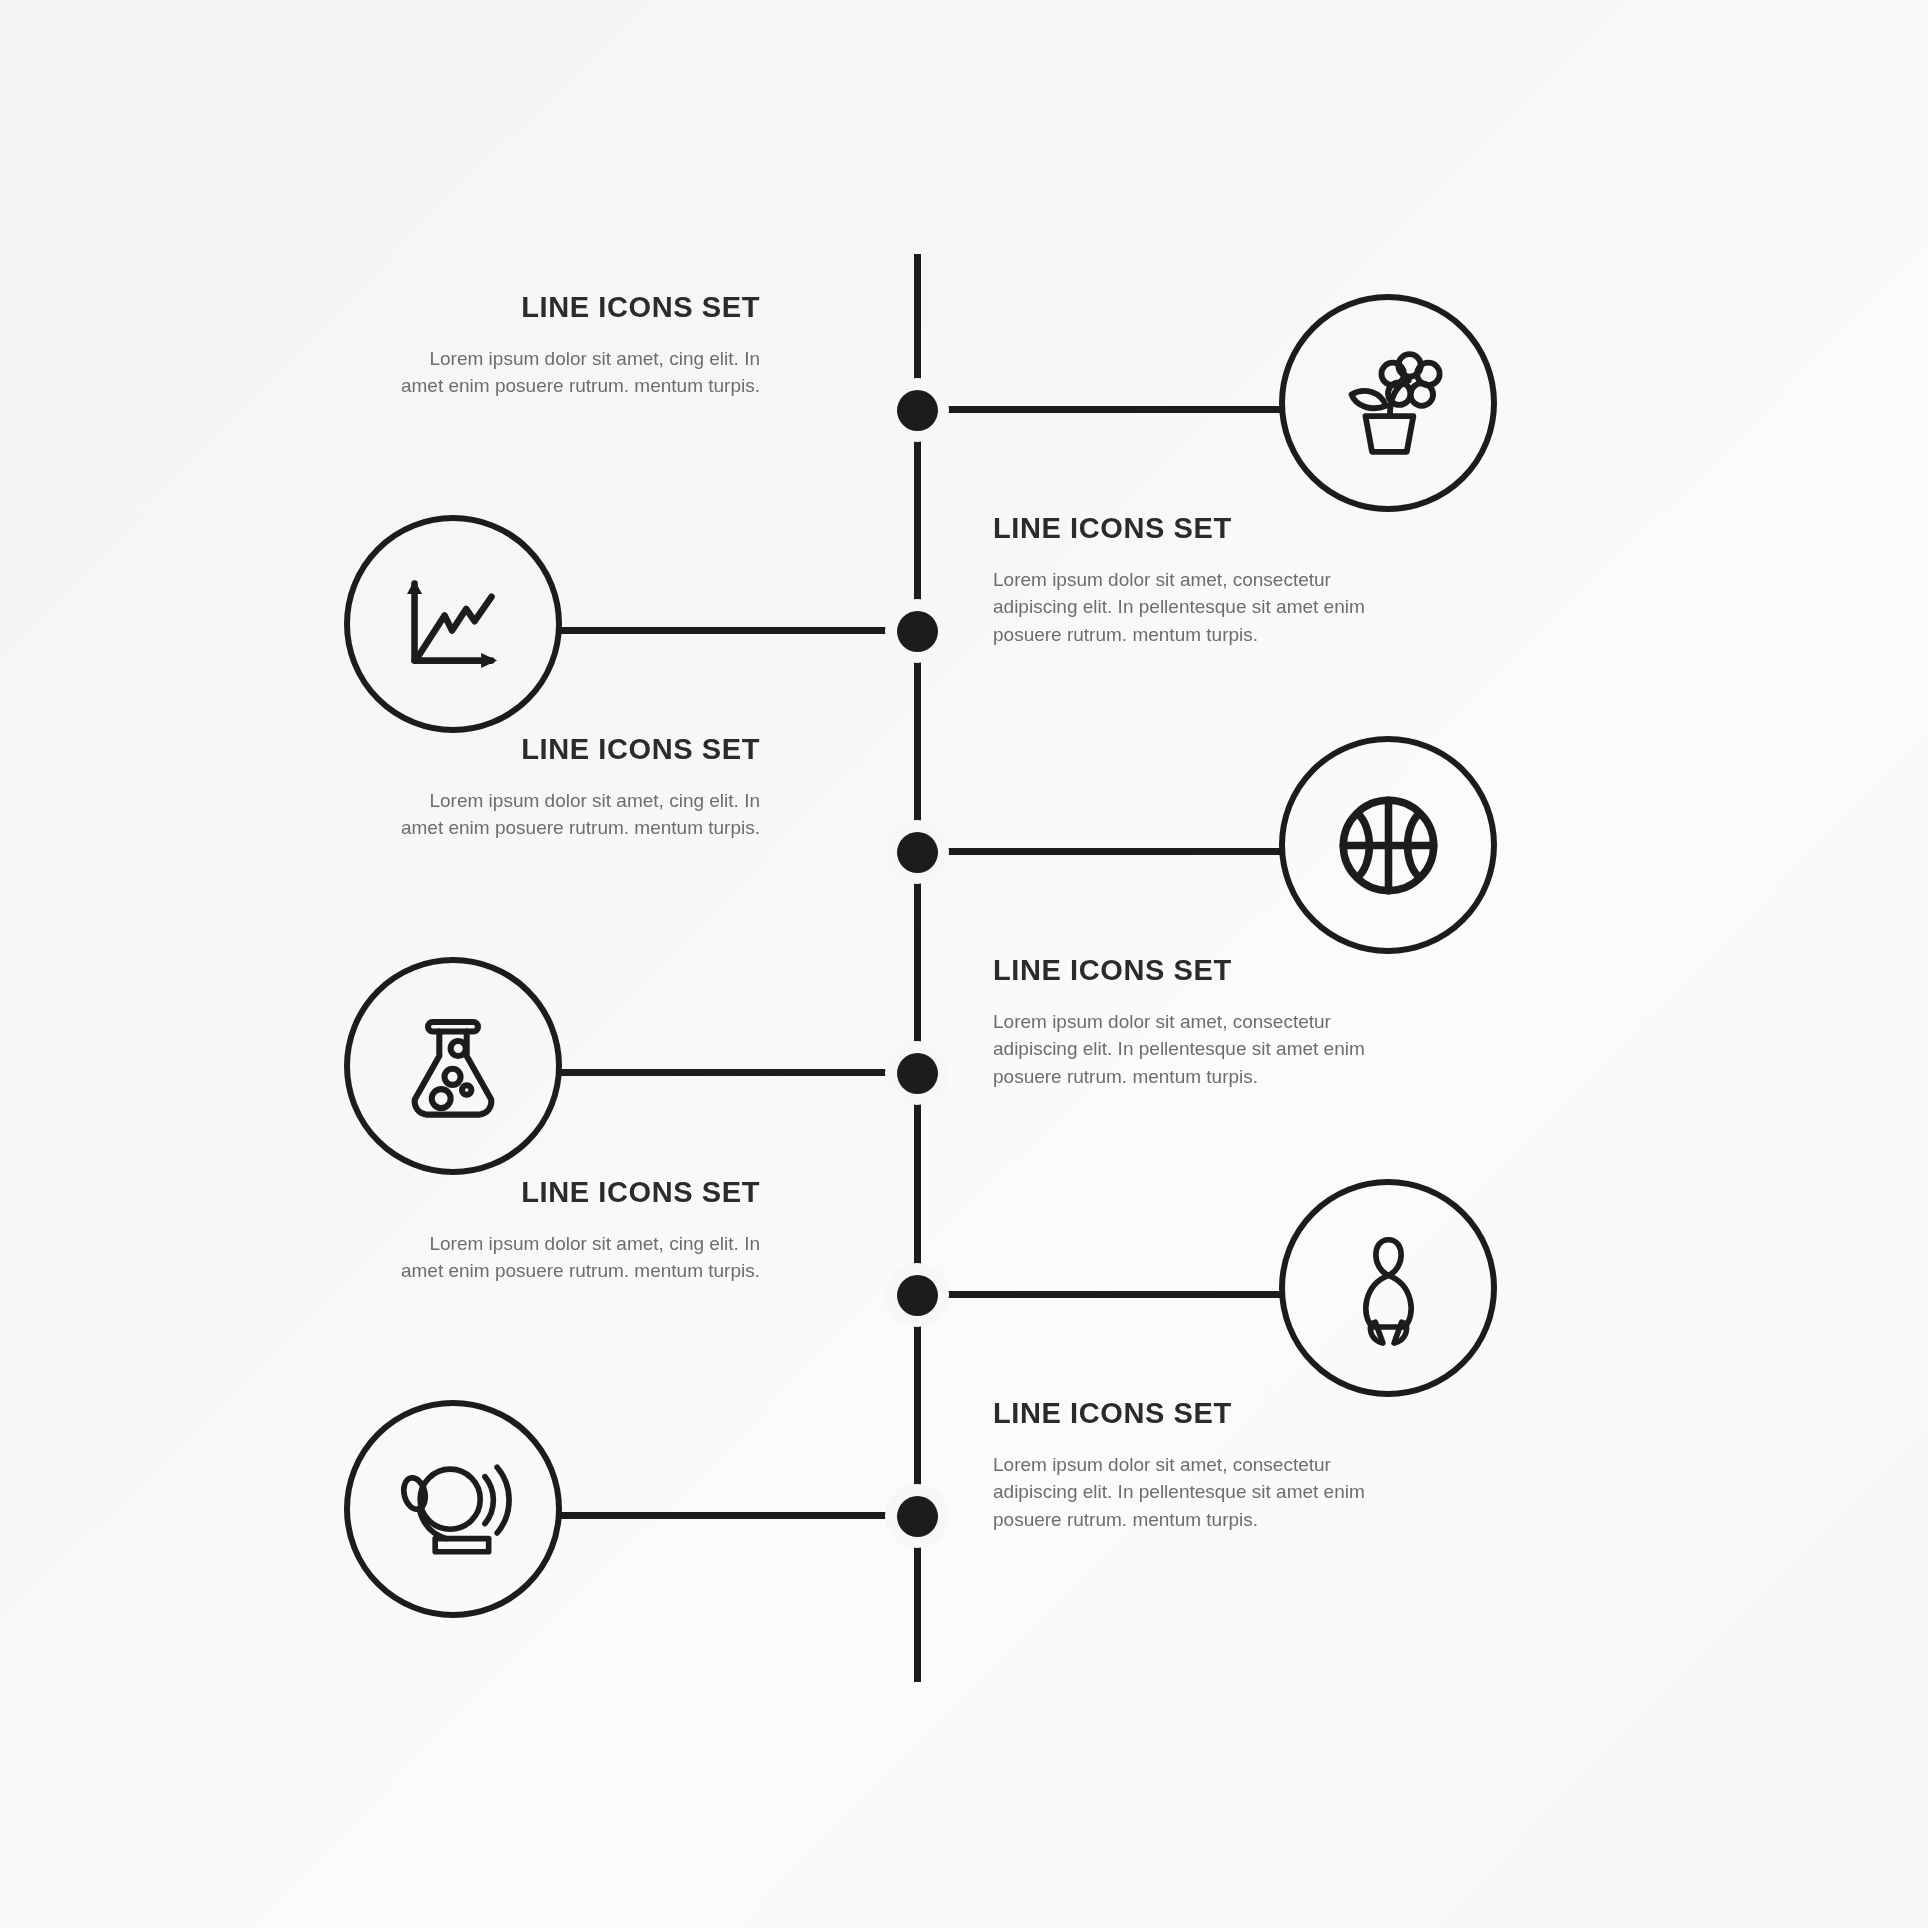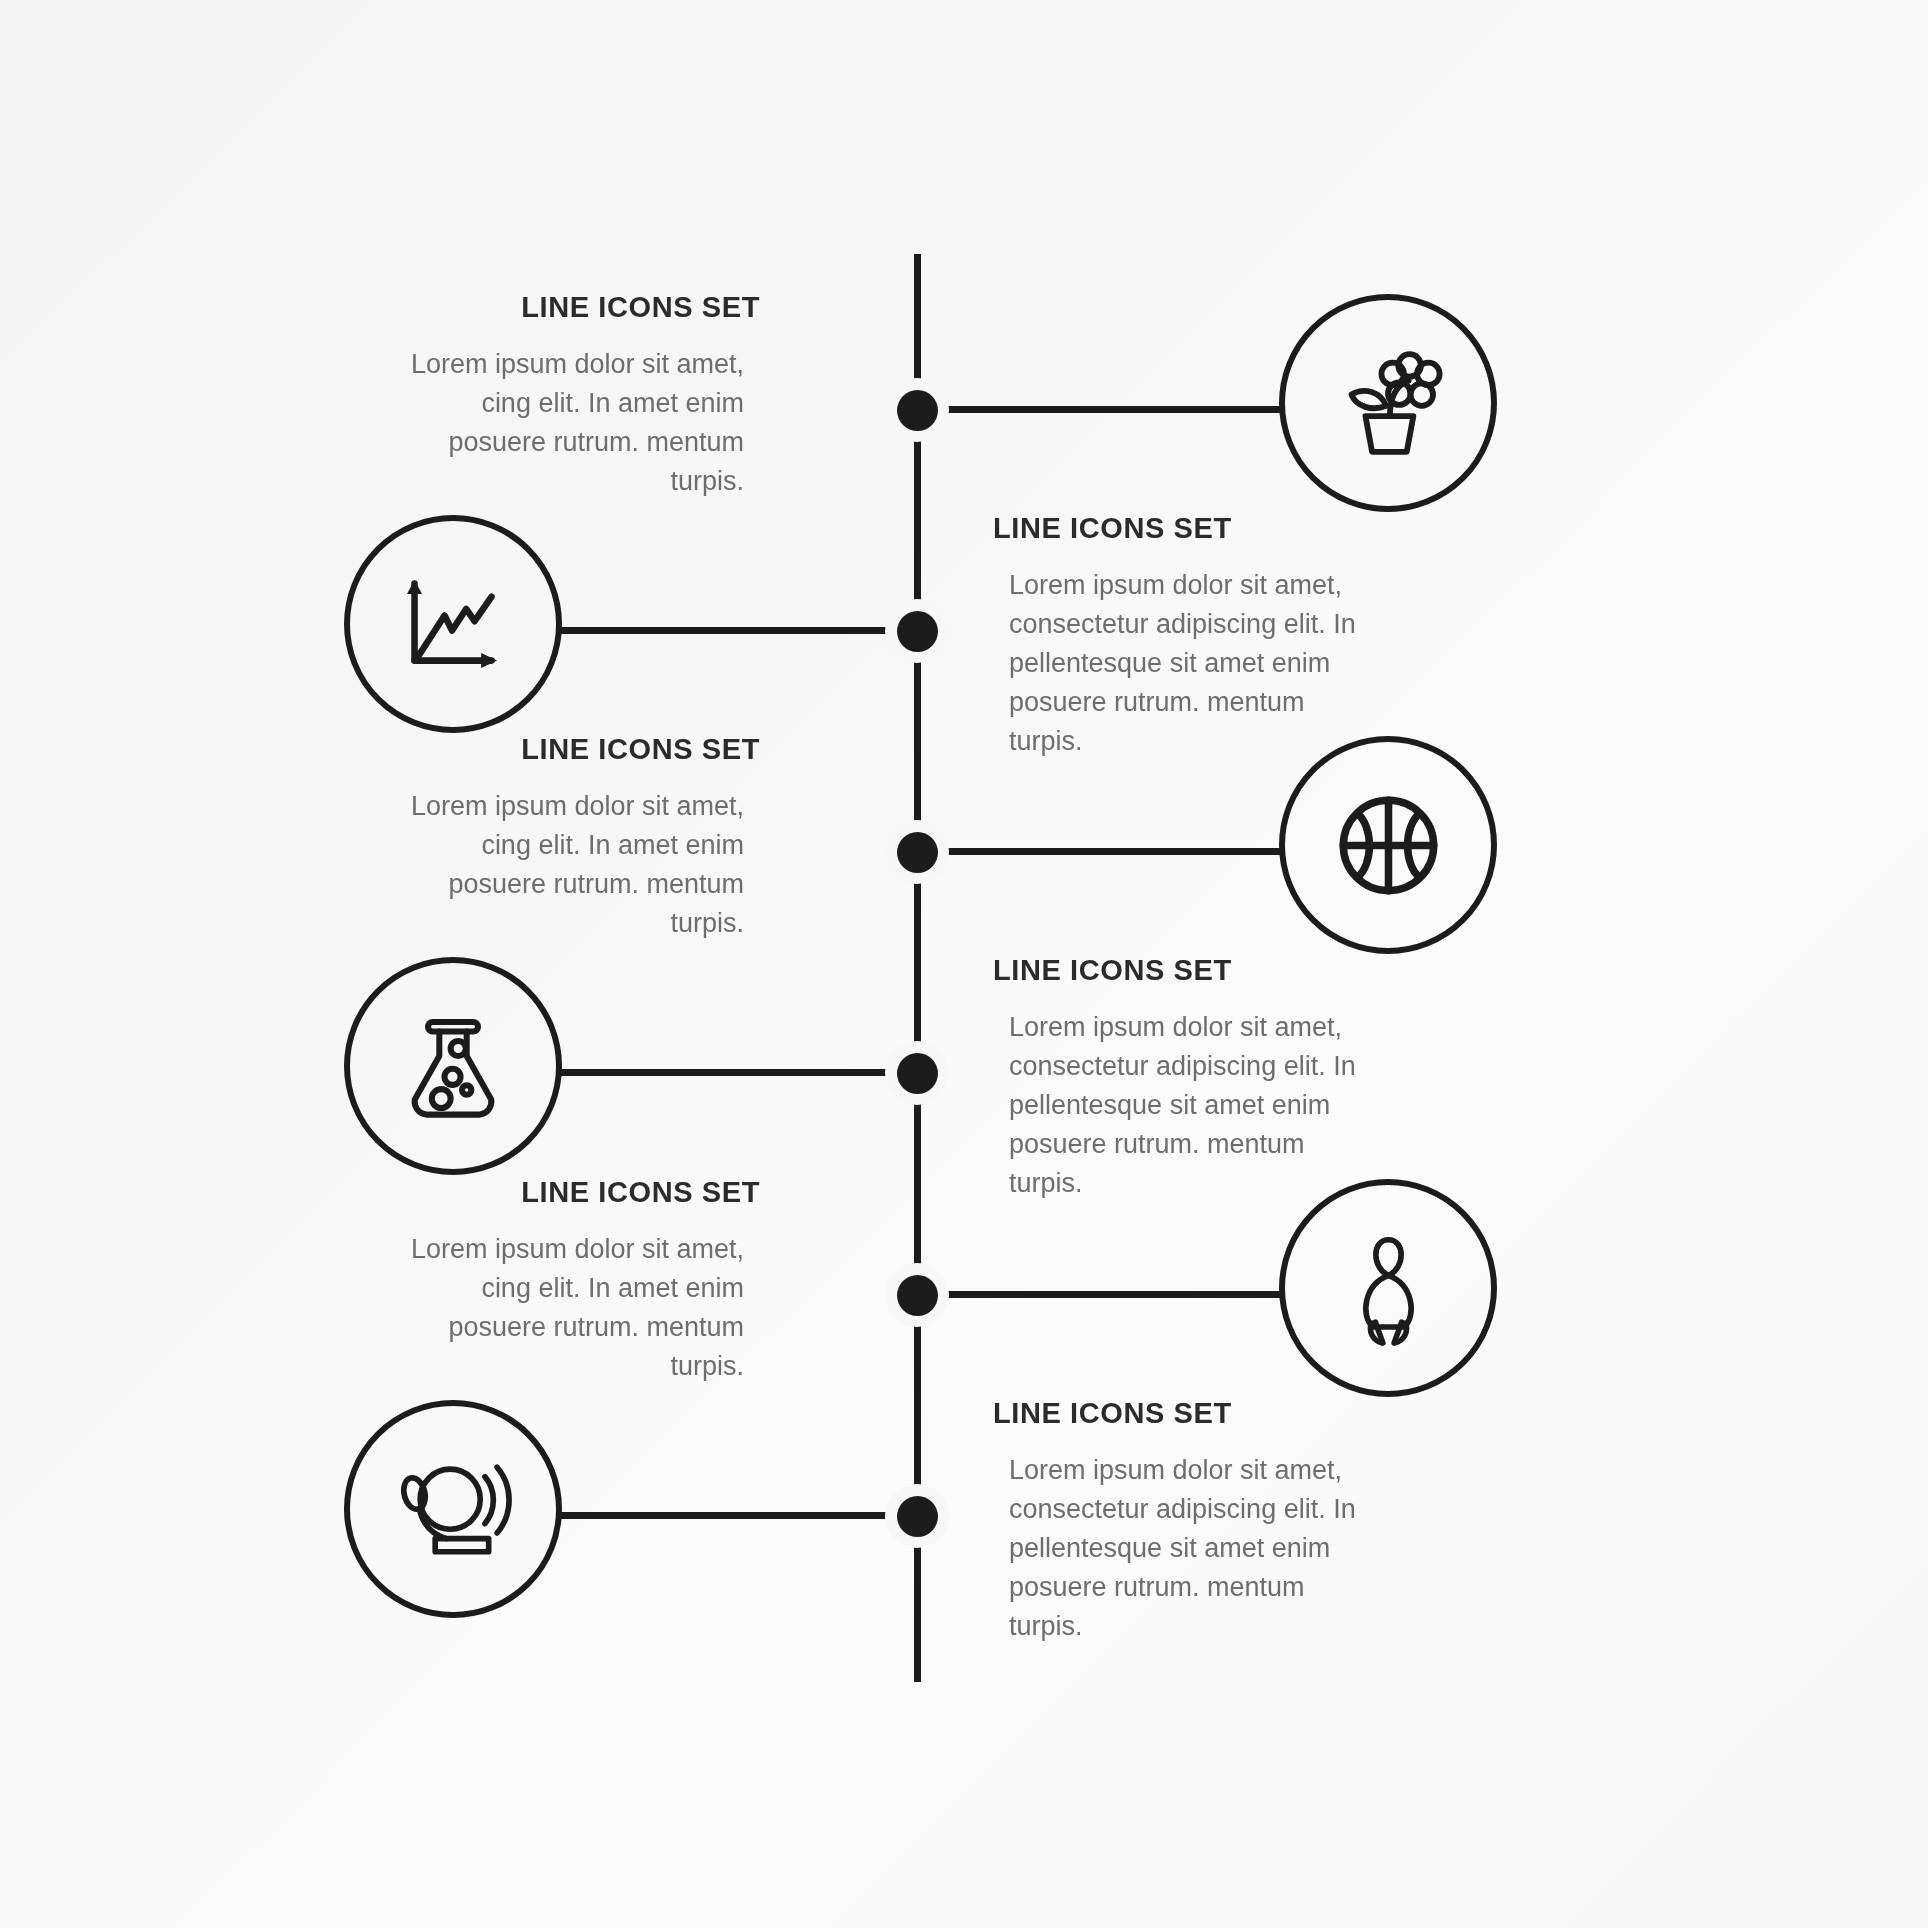--- a/index.html
+++ b/index.html
@@ -106,24 +106,24 @@
 
   .block-title {
     font-size: 29px;
     font-weight: bold;
     letter-spacing: 0.6px;
     color: #2b2b2b;
     margin: 0 0 21px 0;
     line-height: 1.1;
   }
   .block-body {
-    font-size: 27px;
+    font-size: 19px;
     line-height: 1.45;
     color: #6d6d6d;
-    margin: 16px;
+    margin: 0;
     font-weight: normal;
   }
 </style>
 </head>
 <body>
 
 <div id="stage">
 
   <div id="timeline-axis"></div>
 

